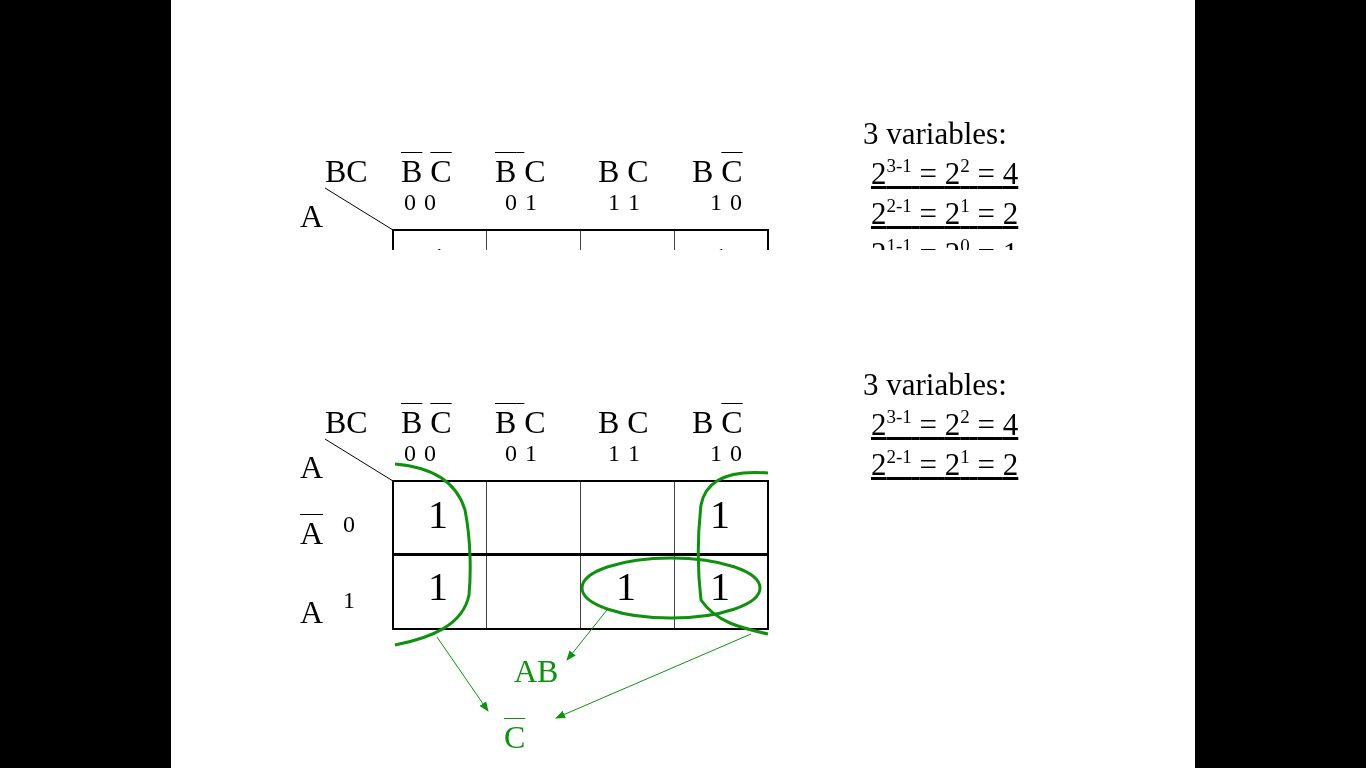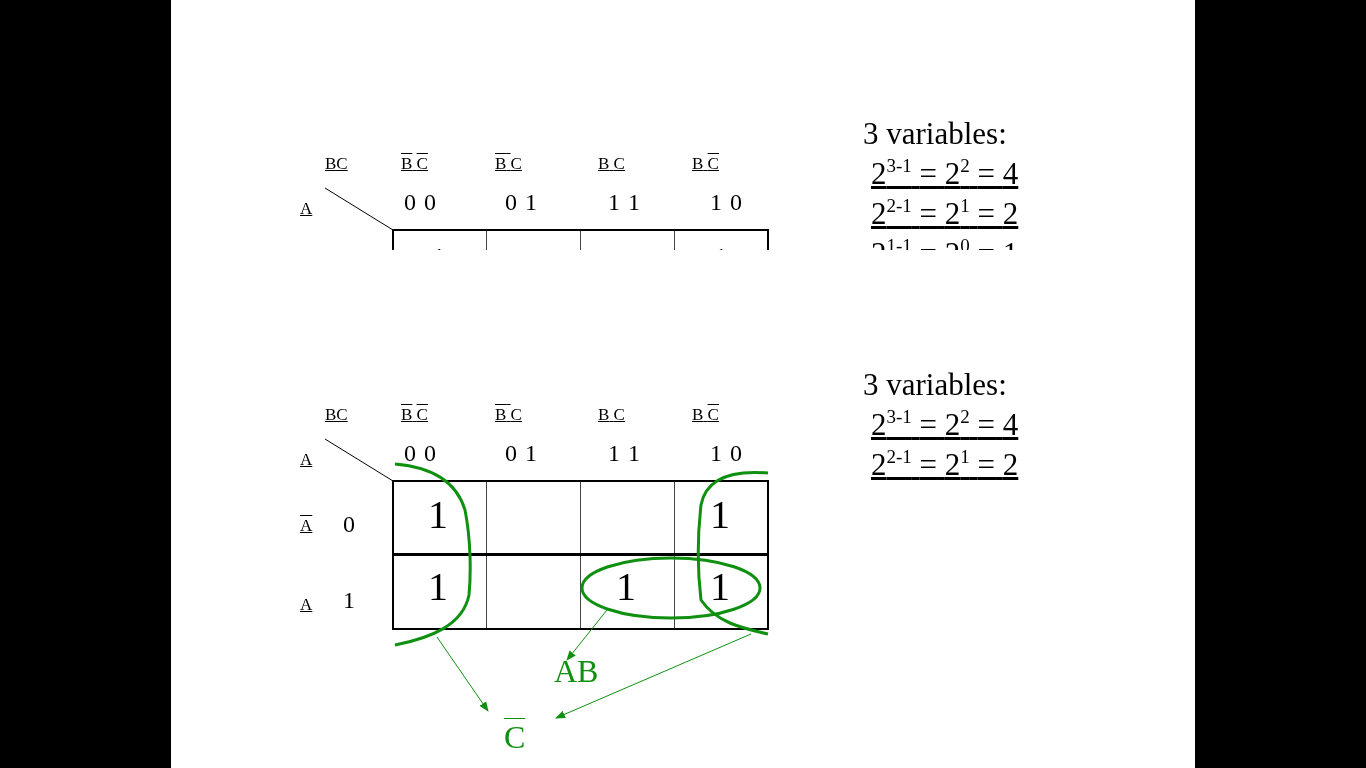--- a/index.html
+++ b/index.html
@@ -2,21 +2,21 @@
 <html><head>
 <meta charset="utf-8">
 <style>
   html, body { margin:0; padding:0; }
   body { width:1366px; height:768px; background:#000; position:relative; overflow:hidden;
          font-family:"Liberation Serif","DejaVu Serif",serif; color:#000; }
   .slide { position:absolute; left:171px; top:0; width:1024px; height:768px; background:#fff; }
   .panel { position:absolute; left:0; width:1024px; }
   .clip { overflow:hidden; }
   .abs { position:absolute; white-space:nowrap; }
-  .hdr { font-size:17px; line-height:1;text-decoration:underline; }
+  .hdr { font-size:32px; line-height:1; }
   .code { font-size:24px; line-height:1; letter-spacing:1px; }
   .ov { text-decoration:overline; text-decoration-thickness:1px; }
   .cell-one { font-size:40px; line-height:1; }
   .info-title { font-size:31px; line-height:1; }
   .info-line { font-size:31px; line-height:1;text-decoration:underline; }
   .info-line sup { font-size:19px; vertical-align:0; position:relative; top:-12px; }
   .grid { position:absolute; border:2.5px solid #000; box-sizing:border-box; }
   .vline { position:absolute; width:1px; background:#444; }
   .hline { position:absolute; height:3px; background:#000; }
   .green { color:#109010; }
@@ -103,20 +103,20 @@
 
       <path d="M597,473 C560,470 535,478 530,505 C526,540 527,575 530,600 C545,622 570,628 597,634" fill="none" stroke="#109010" stroke-width="3"></path>
 
       <ellipse cx="500" cy="588" rx="89" ry="30" fill="none" stroke="#109010" stroke-width="3"></ellipse>
 
       <line x1="436" y1="610" x2="396" y2="660" stroke="#109010" stroke-width="1" marker-end="url(#ah)"></line>
       <line x1="266" y1="637" x2="317" y2="711" stroke="#109010" stroke-width="1" marker-end="url(#ah)"></line>
       <line x1="580" y1="634" x2="385" y2="718" stroke="#109010" stroke-width="1" marker-end="url(#ah)"></line>
     </svg>
 
-    <div class="abs green" style="left:343px; top:655px; font-size:32px; line-height:1;margin-left:40px;">AB</div>
+    <div class="abs green" style="left:343px; top:655px; font-size:32px; line-height:1;">AB</div>
     <div class="abs green" style="left:333px; top:721px; font-size:32px; line-height:1;"><span class="ov">C</span></div>
 
     <div class="abs info-title" style="left:692px; top:369px;">3 variables:</div>
     <div class="abs info-line" style="left:700px; top:409px;"><span>2</span><sup>3-1</sup> <span>=</span> <span>2</span><sup>2</sup> <span>=</span> <span>4</span></div>
     <div class="abs info-line" style="left:700px; top:449px;"><span>2</span><sup>2-1</sup> <span>=</span> <span>2</span><sup>1</sup> <span>=</span> <span>2</span></div>
   </div>
 </div>
 
 </body></html>

